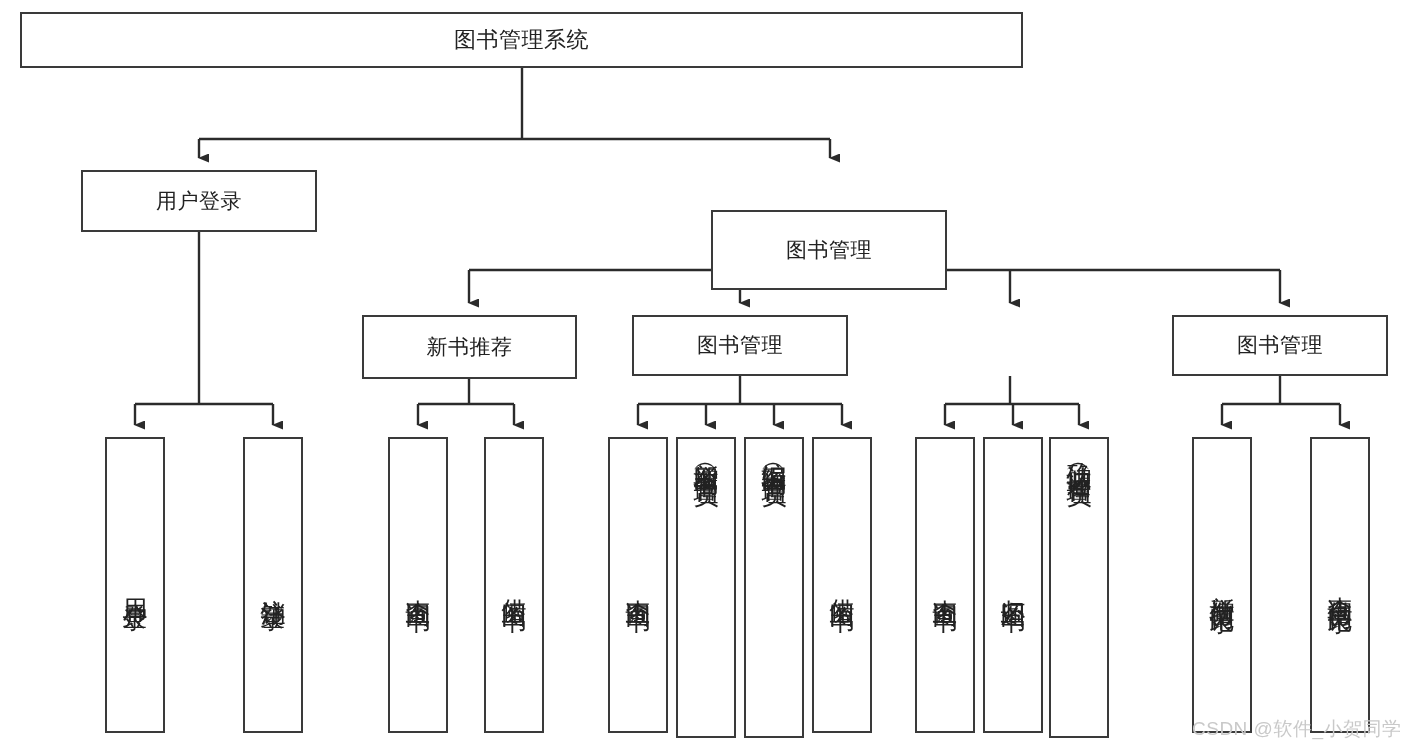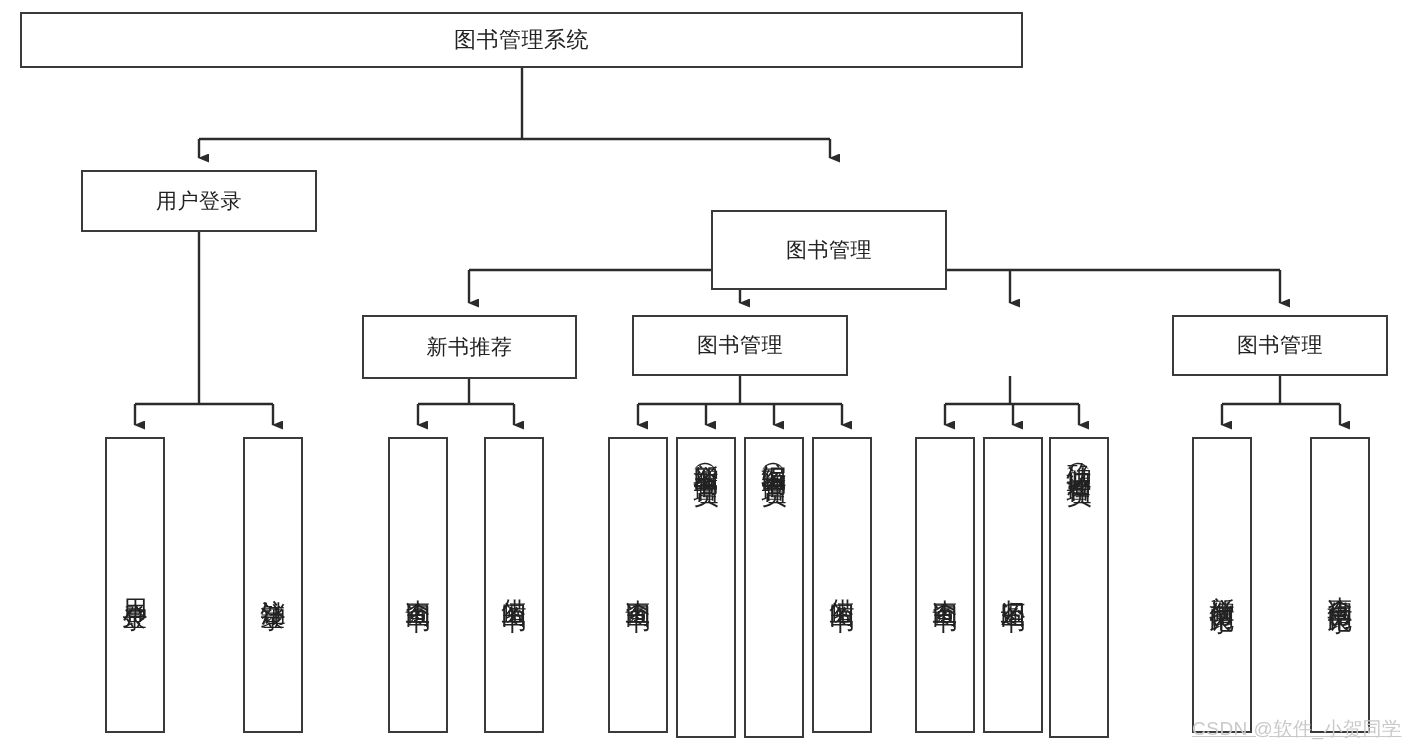--- a/index.html
+++ b/index.html
@@ -66,21 +66,20 @@
   .node.v.center {
     align-items: center;
     padding-top: 0;
   }
   .watermark {
     position: absolute;
     color: #c9c9c9;
     font-size: 19px;
     white-space: nowrap;
     letter-spacing: 0.5px;
-    text-decoration: underline;
   }
 </style>
 </head>
 <body>
 
 <div id="canvas">
 
   <svg class="edges" viewBox="0 0 1405 747">
     <defs>
       <marker id="arrow" markerWidth="9" markerHeight="11" refX="4.5" refY="10" orient="auto" markerUnits="userSpaceOnUse">

